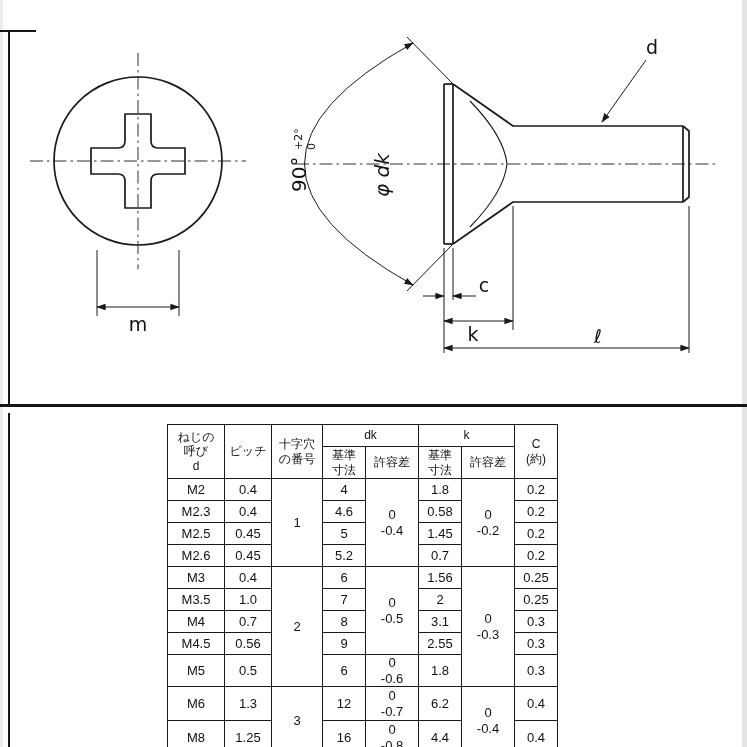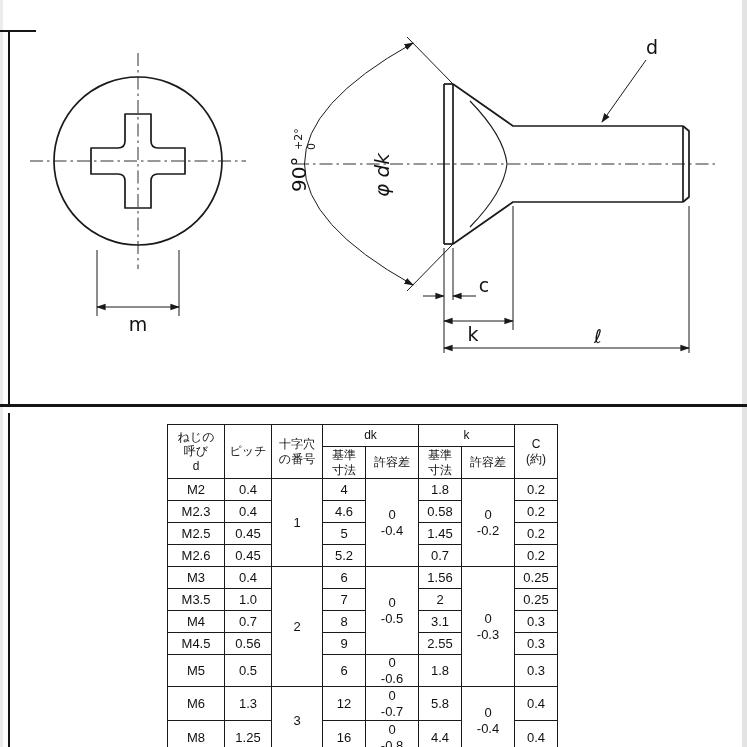--- a/index.html
+++ b/index.html
@@ -246,21 +246,21 @@
       <td>0.3</td>
     </tr>
 
     <tr class="tall">
       <td>M6</td>
       <td>1.3</td>
       <td rowspan="2">3</td>
       <td>12</td>
       <td class="tol">0
 -0.7</td>
-      <td>5.8</td>
+      <td>6.2</td>
       <td rowspan="2" class="tol">0
 -0.4</td>
       <td>0.4</td>
     </tr>
     <tr class="tall">
       <td>M8</td>
       <td>1.25</td>
       <td>16</td>
       <td class="tol">0
 -0.8</td>

